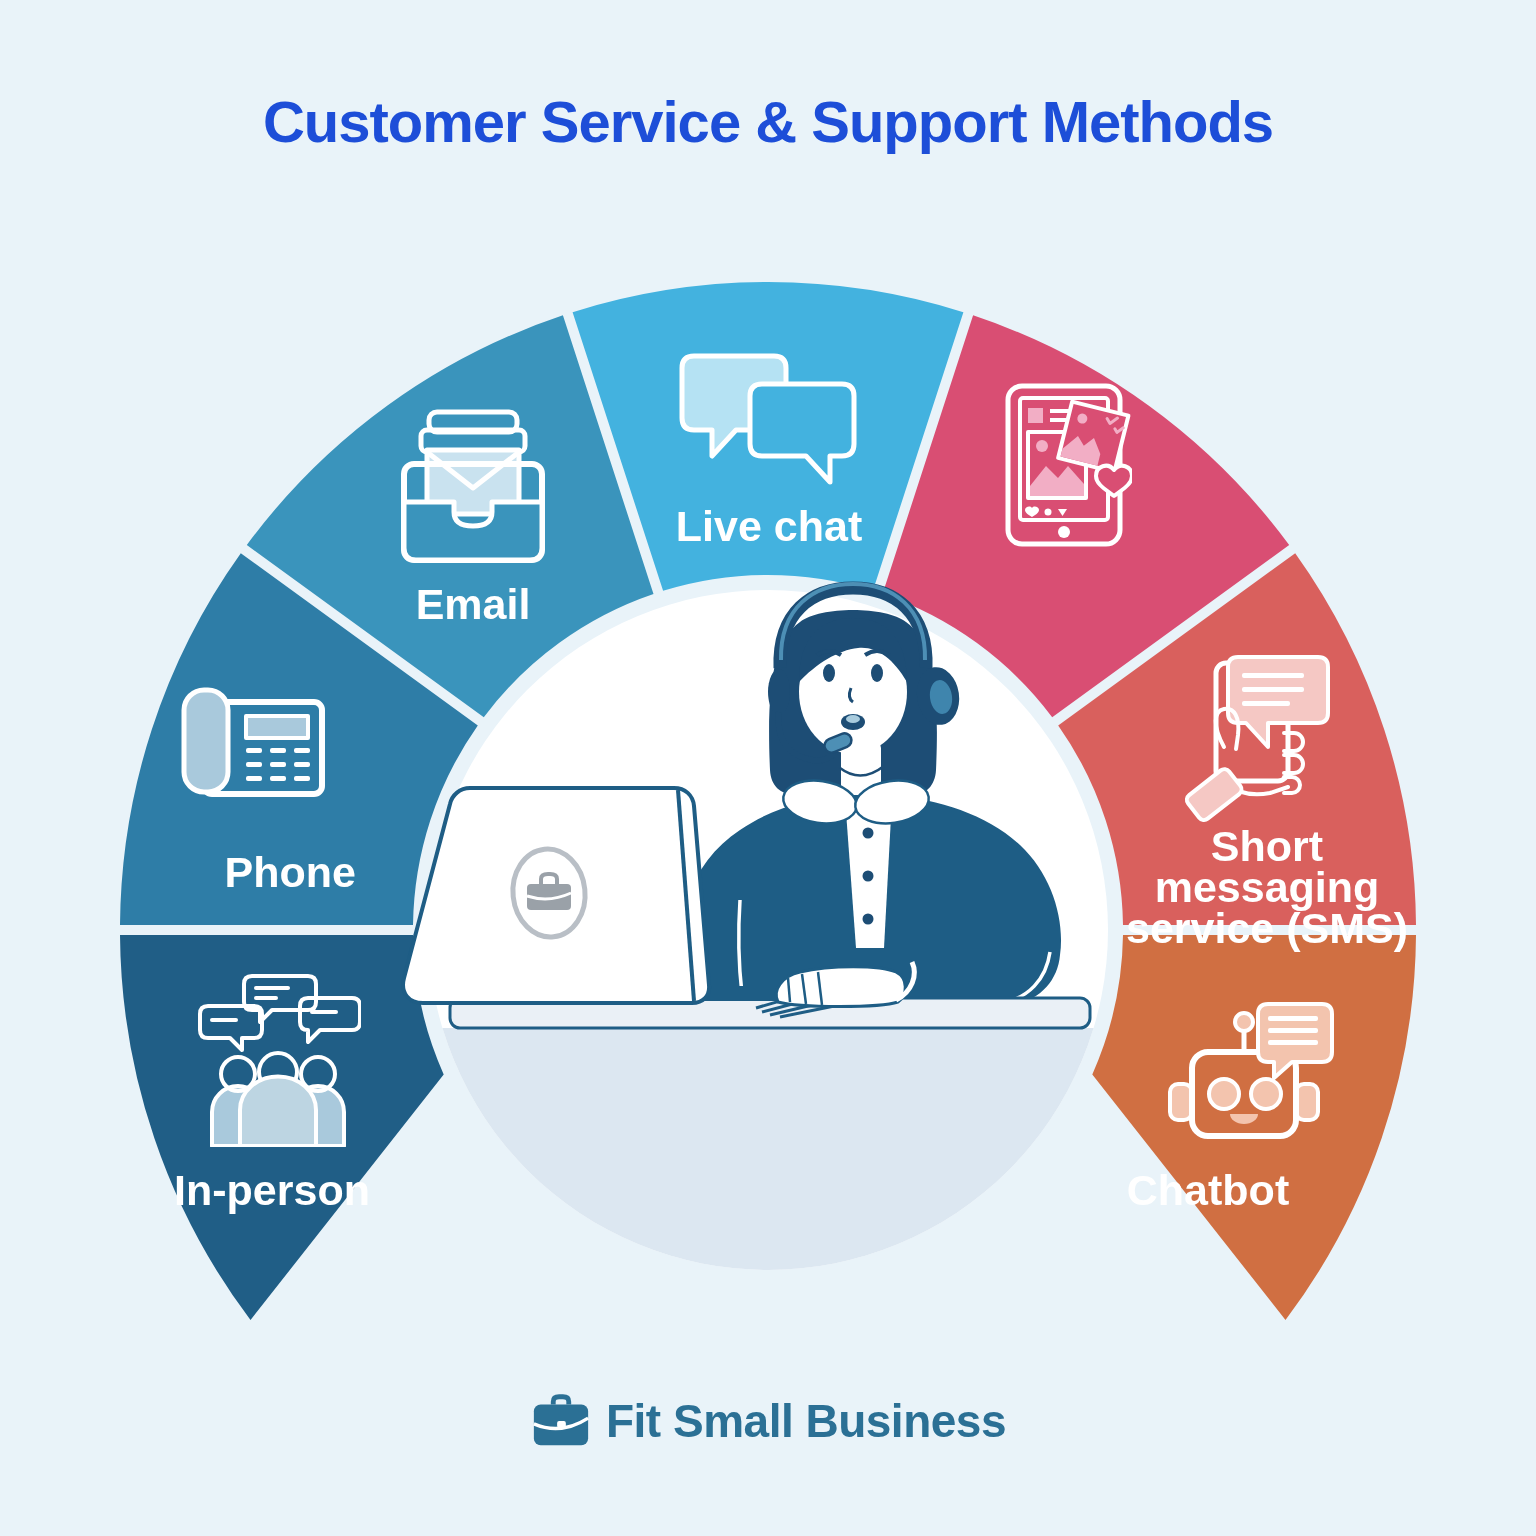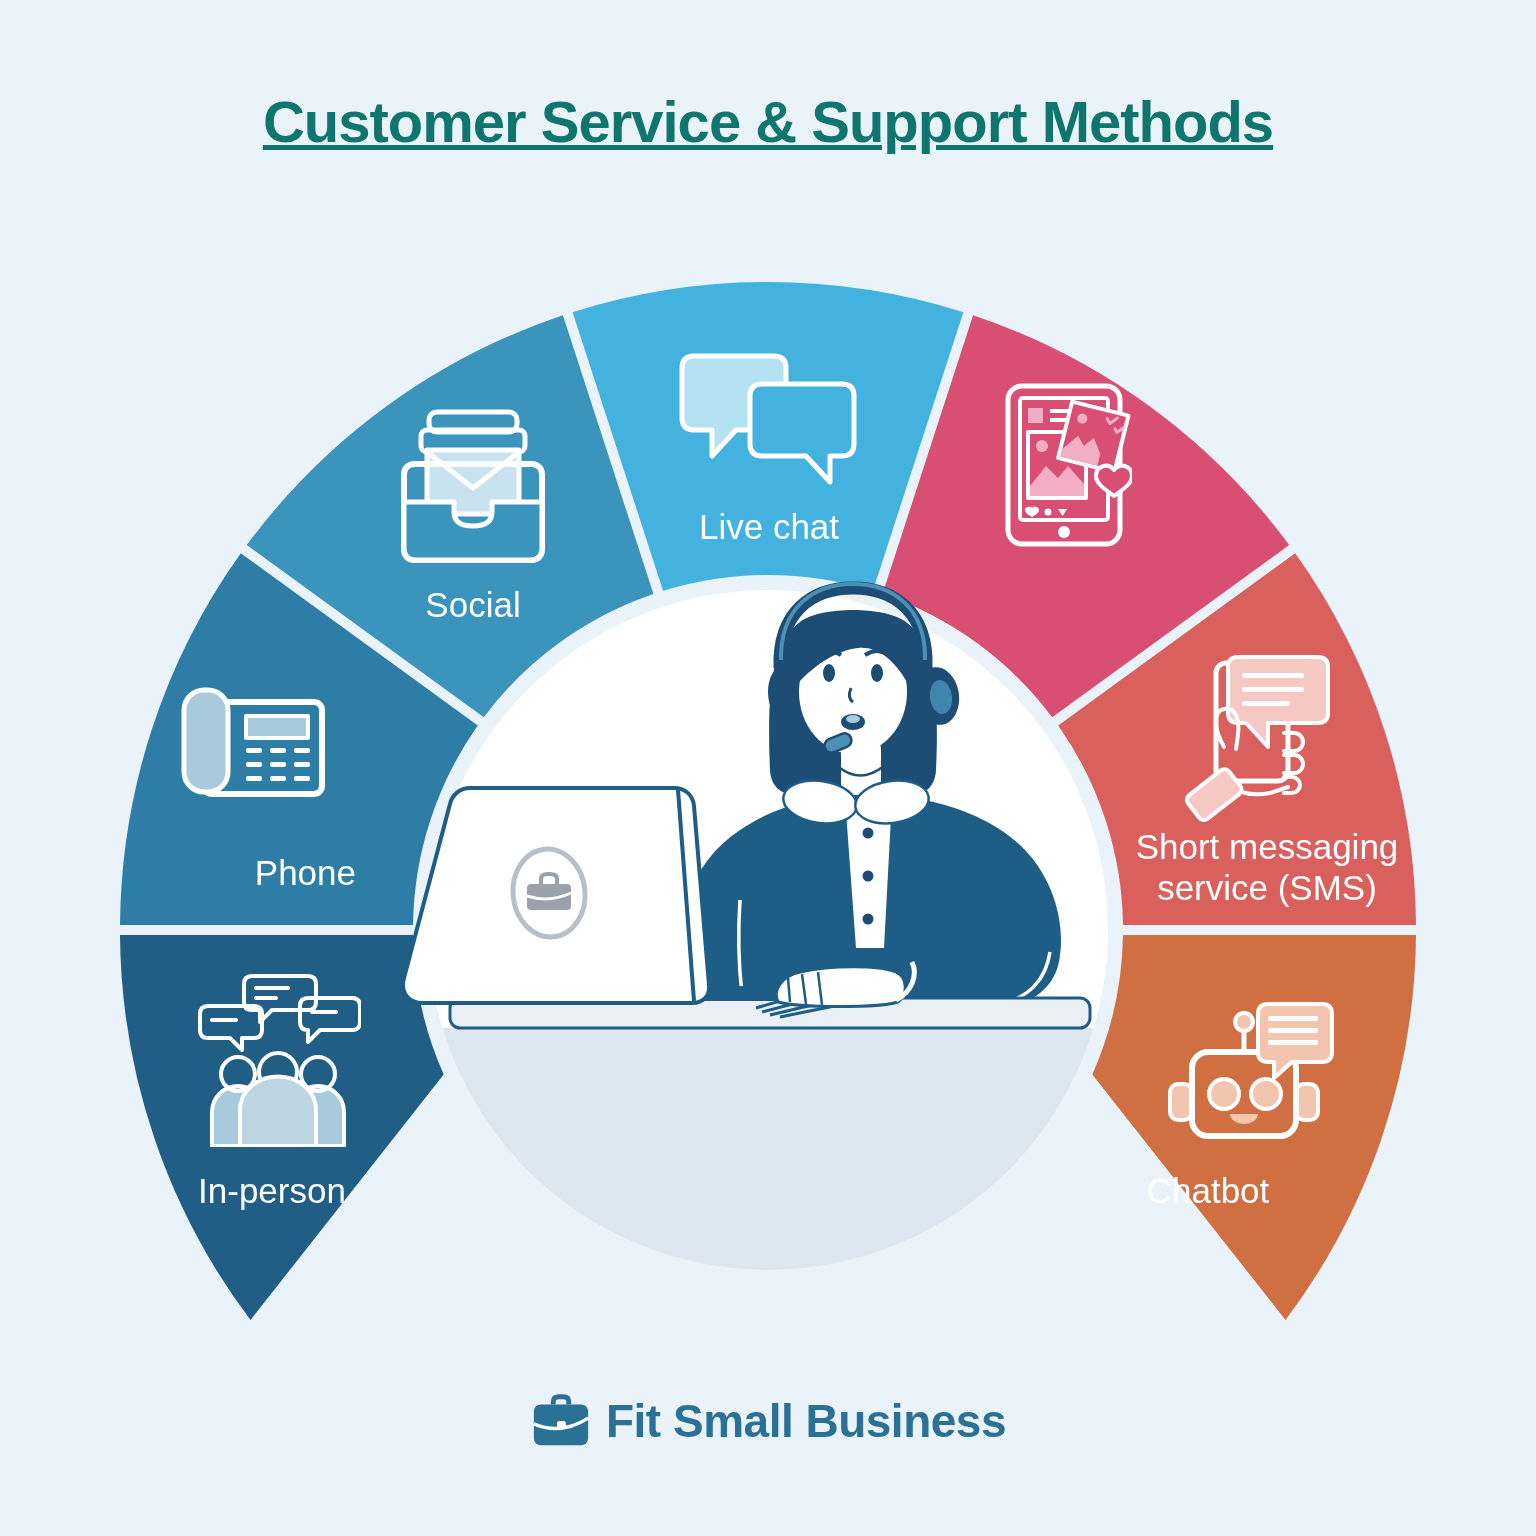--- a/index.html
+++ b/index.html
@@ -1,41 +1,41 @@
 <!DOCTYPE html>
 <html><head>
 <meta charset="utf-8">
 <style>
   html,body{margin:0;padding:0;}
   body{background:#e9f3f9;font-family:"Liberation Sans", sans-serif;}
   .canvas{position:relative;width:1536px;height:1536px;margin:0 auto;background:#e9f3f9;overflow:hidden;}
   .title{position:absolute;left:0;top:88px;width:1536px;text-align:center;
          font-size:58px;font-weight:800;letter-spacing:-1px;color:#1c3e7d;}
   #fan{position:absolute;left:0;top:0;}
-  .seg-label{position:absolute;text-align:center;color:#ffffff;font-weight:400;
-             font-size:35px;line-height:41px;letter-spacing:0;}
+  .seg-label{position:absolute;text-align:center;color:#ffffff;font-weight:700;
+             font-size:43px;line-height:41px;letter-spacing:0;}
   .lbl-phone{left:156px;top:852px;width:200px;text-align:right;}
   .lbl-email{left:373px;top:584px;width:200px;}
   .lbl-live-chat{left:649px;top:506px;width:240px;}
   .lbl-social-media{left:934px;top:586px;width:260px;}
   .lbl-sms{left:1117px;top:826px;width:300px;}
   .lbl-in-person{left:162px;top:1170px;width:220px;}
   .lbl-chatbot{left:1098px;top:1170px;width:220px;}
   .icon{position:absolute;}
   .icon *{stroke-linejoin:round;stroke-linecap:round;}
   .footer{position:absolute;left:0;top:1392px;width:1536px;display:flex;
           align-items:center;justify-content:center;gap:14px;}
   .footer .brand-text{font-size:46px;font-weight:800;color:#2b7095;letter-spacing:-0.5px;}
 </style>
 </head>
 <body style="background: rgb(233, 243, 249);">
 
 <div class="canvas" style="background: rgb(233, 243, 249);">
 
-  <div class="title" style="color: #0f766e; text-decoration: underline;">Customer Service &amp; Support Methods</div>
+  <div class="title" style="color: #1d4ed8;">Customer Service &amp; Support Methods</div>
 
   <svg id="fan" width="1536" height="1536" viewBox="0 0 1536 1536">
     <defs>
       <clipPath id="circleClip">
           <circle cx="768" cy="930" r="340"></circle>
         </clipPath>
     </defs>
 
     <g id="wedges">
       <path class="wedge" d="M413.0 935.1 L120.0 935.1 A648 648 0 0 0 250.5 1320.0 L443.7 1074.4 A355 355 0 0 1 413.0 935.1 Z" fill="#205e86"></path>
@@ -227,21 +227,21 @@
     <line x1="82" y1="50" x2="82" y2="28" stroke="#fff" stroke-width="5"></line>
     <circle cx="82" cy="20" r="9" fill="#f3c4ae" stroke="#fff" stroke-width="4"></circle>
     <path d="M106,2 H160 Q170,2 170,12 V50 Q170,60 160,60 H130 L112,76 V60 H106 Q96,60 96,50 V12 Q96,2 106,2 Z" fill="#f3c4ae" stroke="#fff" stroke-width="4"></path>
     <rect x="106" y="14" width="50" height="5" rx="2" fill="#fff"></rect>
     <rect x="106" y="26" width="50" height="5" rx="2" fill="#fff"></rect>
     <rect x="106" y="38" width="50" height="5" rx="2" fill="#fff"></rect>
   </svg>
 
   <div class="seg-label lbl-in-person">In-person</div>
   <div class="seg-label lbl-phone">Phone</div>
-  <div class="seg-label lbl-email">Social</div>
+  <div class="seg-label lbl-email">Email</div>
   <div class="seg-label lbl-live-chat">Live chat</div>
   <div class="seg-label lbl-sms">
     <span>Short messaging</span><br>
     <span>service (SMS)</span>
   </div>
   <div class="seg-label lbl-chatbot">Chatbot</div>
 
   <div class="footer">
     <svg width="62" height="58" viewBox="0 0 64 58">
       <path d="M24,12 V9 Q24,4 30,4 h4 Q40,4 40,9 v3" fill="none" stroke="#2b7095" stroke-width="5"></path>

